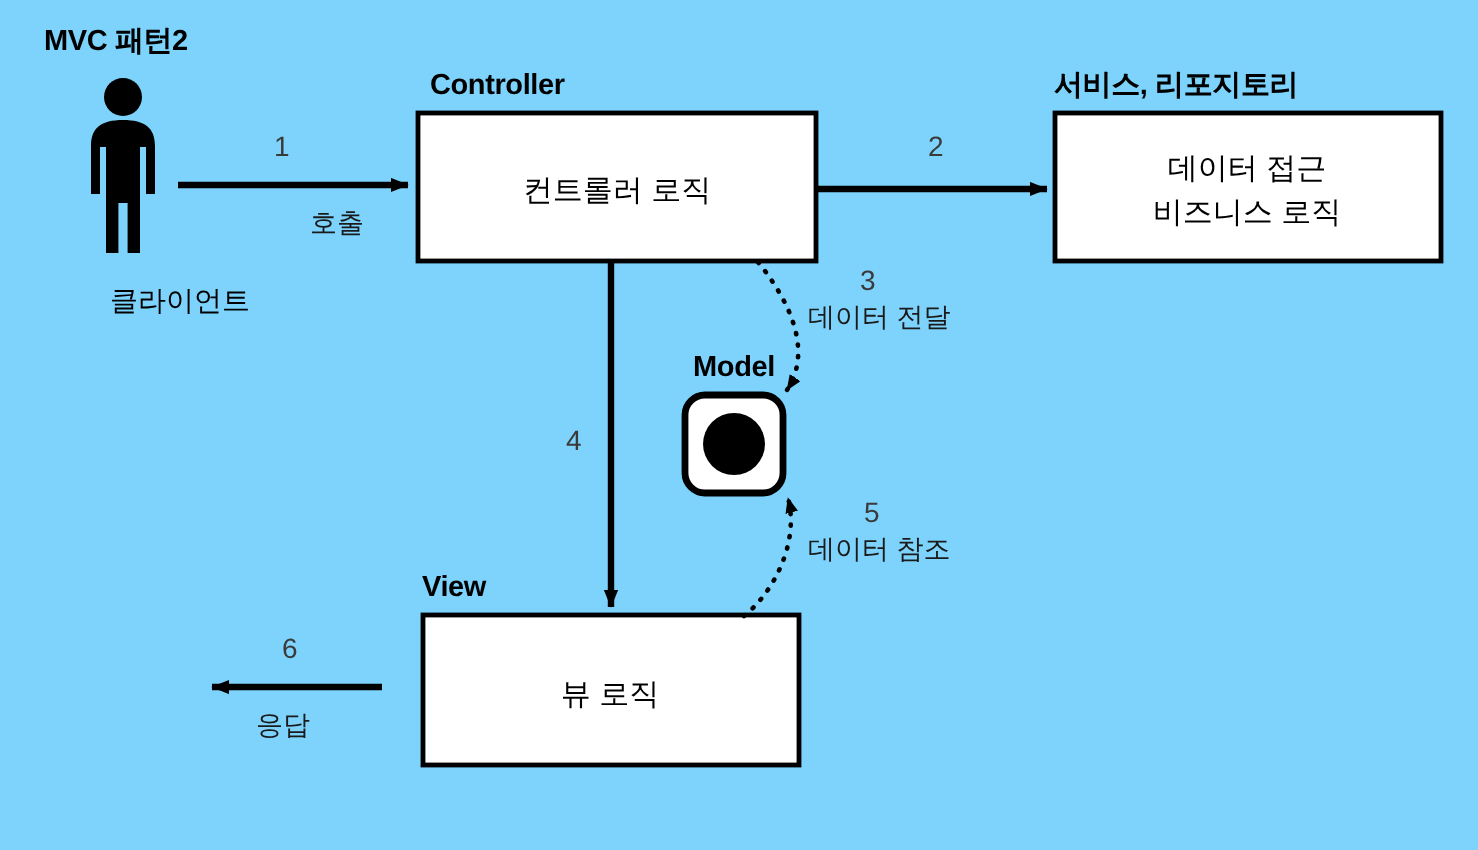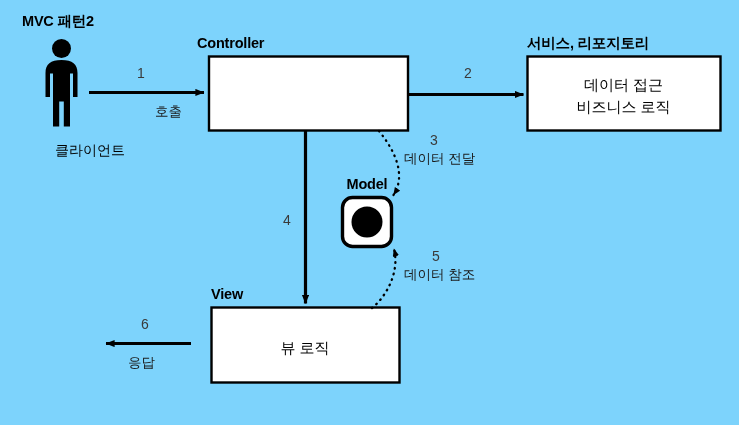--- a/index.html
+++ b/index.html
@@ -122,22 +122,25 @@
 
     <path d="M379,131 C396,152 406,176 393.5,195" fill="none" stroke="#000000" stroke-width="2.3" stroke-linecap="round" stroke-dasharray="0.6 5.2" marker-end="url(#arrow-dot)"></path>
 
     <path d="M372,308 C386,297 400,272 394,249" fill="none" stroke="#000000" stroke-width="2.3" stroke-linecap="round" stroke-dasharray="0.6 5.2" marker-end="url(#arrow-dot)"></path>
   </svg>
 
   <div class="lbl title-label" style="left:22px; top:14px;">MVC 패턴2</div>
 
   <div class="lbl actor-label" style="left:22px; top:143px;margin-left:33px;">클라이언트</div>
 
-  <div class="lbl box-title" style="left:197px; top:36px;">Controller</div>
+  <div class="lbl box-title" style="left:215px; top:36px;">Controller</div>
 
+  <div class="lbl box-body" style="left:209px; top:85px; width:199px;">
+    <span class="box-body-line">컨트롤러 로직</span>
+  </div>
 
   <div class="lbl box-title" style="left:527px; top:36px;">서비스, 리포지토리</div>
 
   <div class="lbl box-body" style="left:527px; top:74px; width:193px;">
     <span class="box-body-line">데이터 접근</span>
     <span class="box-body-line">비즈니스 로직</span>
   </div>
 
   <div class="lbl box-title" style="left:342px; top:177px; width:50px; text-align:center;">Model</div>
 

